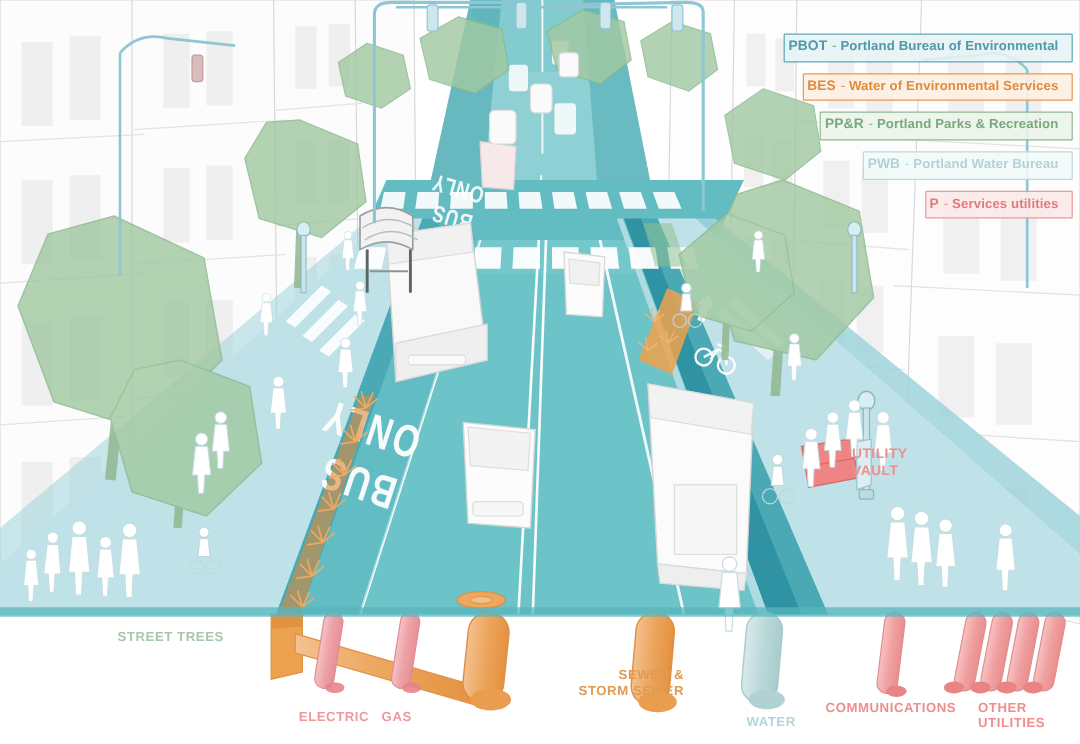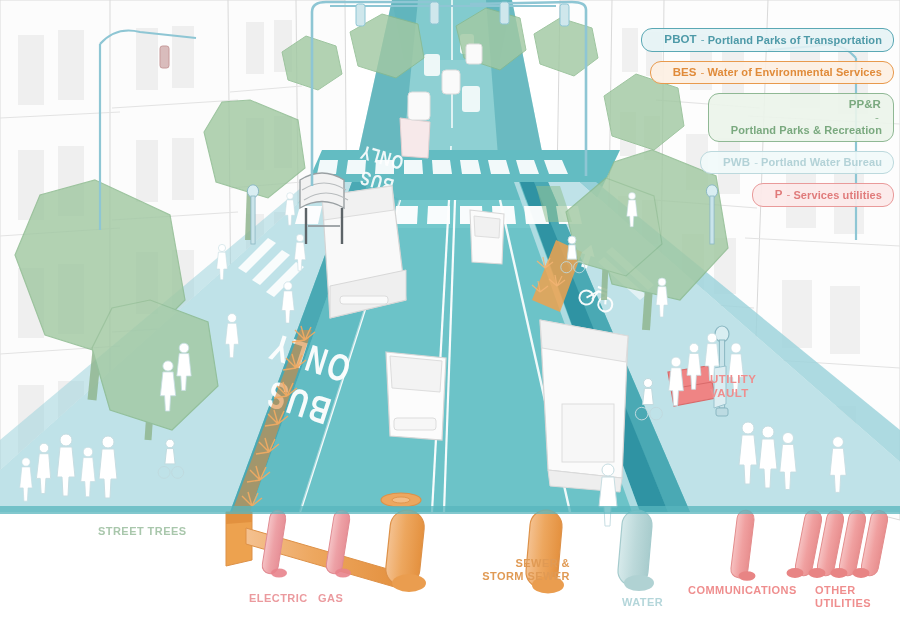--- a/index.html
+++ b/index.html
@@ -11,37 +11,37 @@
   #scene{position:absolute;inset:0;}
   svg.layer{position:absolute;left:0;top:0;width:900px;height:620px;overflow:visible;}
 
   
   #legend{
     position:absolute;right:6px;top:28px;
     display:flex;flex-direction:column;align-items:flex-end;gap:9px;
     z-index:40;
   }
   .legend-chip{
-    display:inline-flex;align-items:flex-end;
-    padding:4px 11px 5px 22px;
-    border-radius:11px;
+    display:inline-flex;align-items:flex-start;
+    padding:4px 11px 5px 3px;
+    border-radius:1px;
     border:1.6px solid;
     background:rgba(255,255,255,.80);
     white-space:nowrap;
     font-size:11.5px;
     line-height:1.1;
     letter-spacing:.1px;
   }
   .legend-chip .abbr{font-weight:700;margin-right:1px;}
   .legend-chip .sep{margin:0 3px;opacity:.85;}
   .legend-chip .full{font-weight:600;font-size:11px;}
 
   .chip-pbot{border-color:#5aa8b4;color:#4e9aa8;background:rgba(229,243,245,.88);}
   .chip-bes {border-color:#e89a4d;color:#e08b3a;background:rgba(253,240,226,.9);}
-  .chip-ppr {border-color:#8fb894;color:#7aa97f;background:rgba(235,244,234,.9);flex-direction:column;}
+  .chip-ppr {border-color:#8fb894;color:#7aa97f;background:rgba(235,244,234,.9);}
   .chip-pwb {border-color:#bcd9dd;color:#b3d2d7;background:rgba(241,249,250,.9);}
   .chip-p   {border-color:#e99a9a;color:#e07b7b;background:rgba(252,233,233,.92);}
 
   
   .caption{
     position:absolute;z-index:35;
     font-size:11px;font-weight:700;letter-spacing:.45px;
     text-transform:uppercase;line-height:1.18;
   }
   .cap-green { color:#a9c7ac; }
@@ -629,21 +629,21 @@
         <polygon points="0,506 900,506 900,514 0,514" fill="#58b6be" opacity=".75"></polygon>
       </g>
 
       </g>
     </svg>
 
     <div id="legend">
       <div class="legend-chip chip-pbot">
         <span class="abbr">PBOT</span>
         <span class="sep">-</span>
-        <span class="full">Portland Parks of Transportation</span>
+        <span class="full">Portland Bureau of Environmental</span>
       </div>
       <div class="legend-chip chip-bes">
         <span class="abbr">BES</span>
         <span class="sep">-</span>
         <span class="full">Water of Environmental Services</span>
       </div>
       <div class="legend-chip chip-ppr">
         <span class="abbr">PP&amp;R</span>
         <span class="sep">-</span>
         <span class="full">Portland Parks &amp; Recreation</span>

